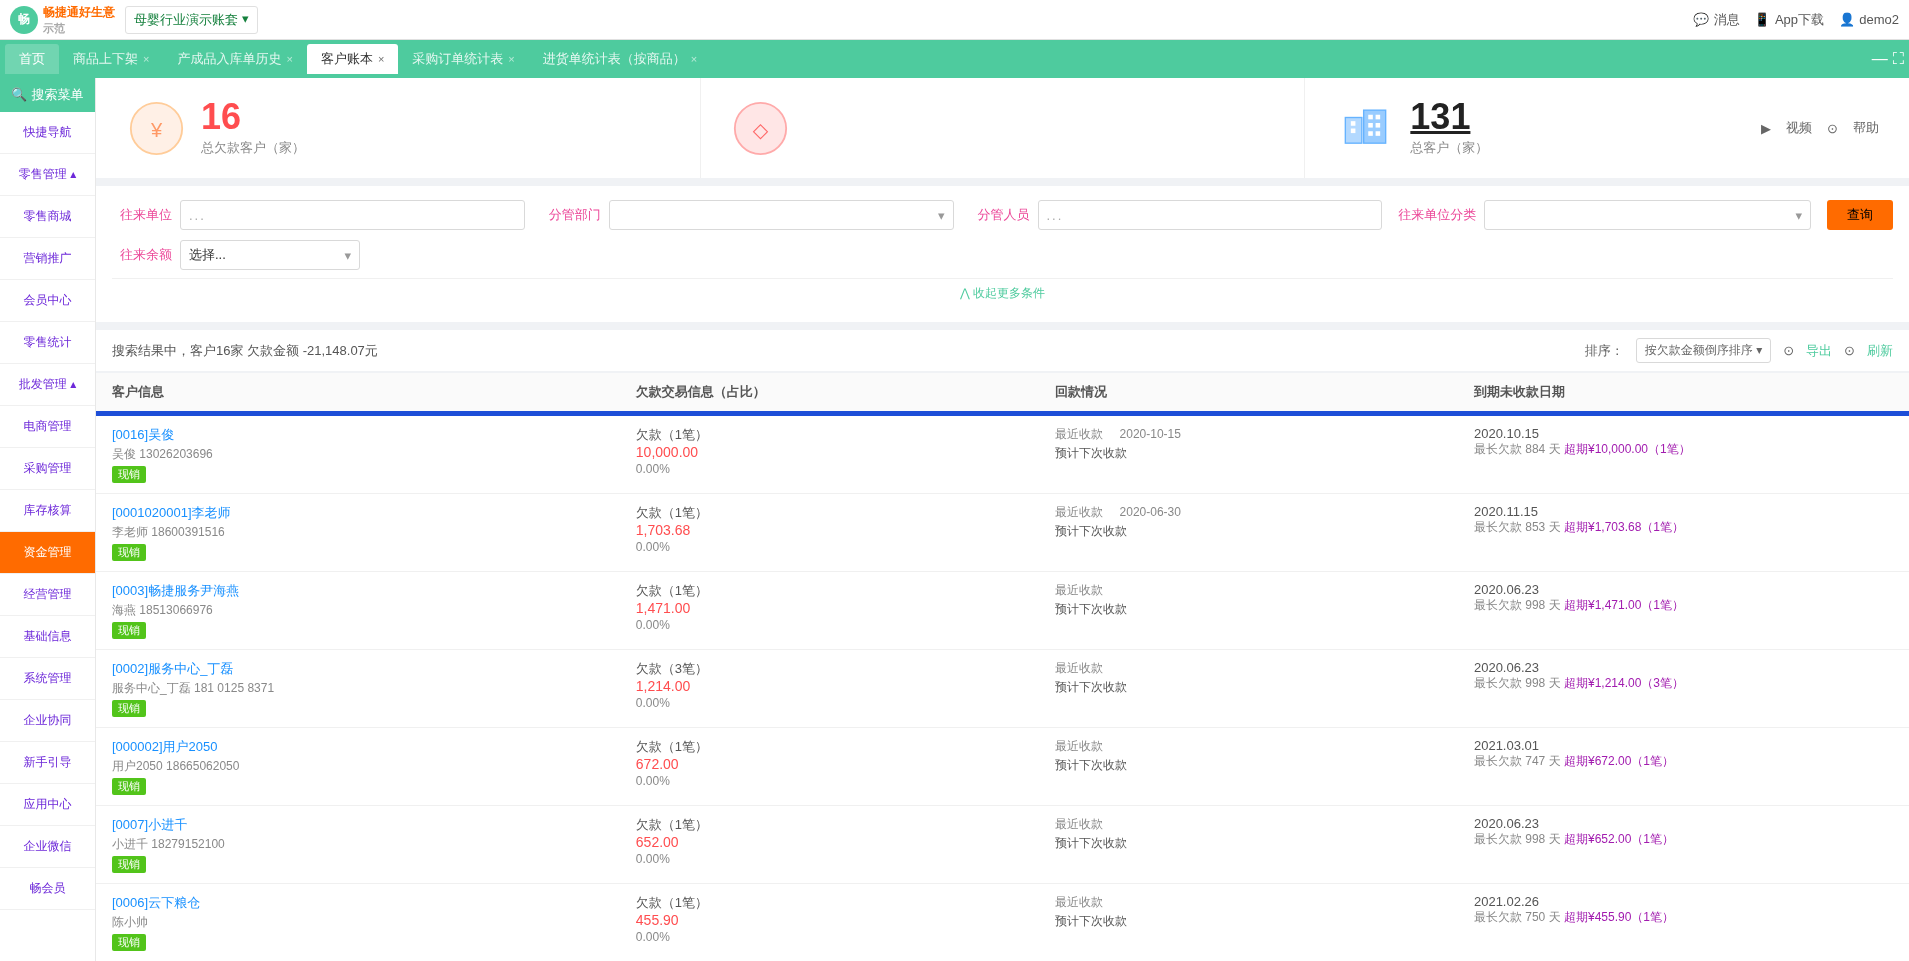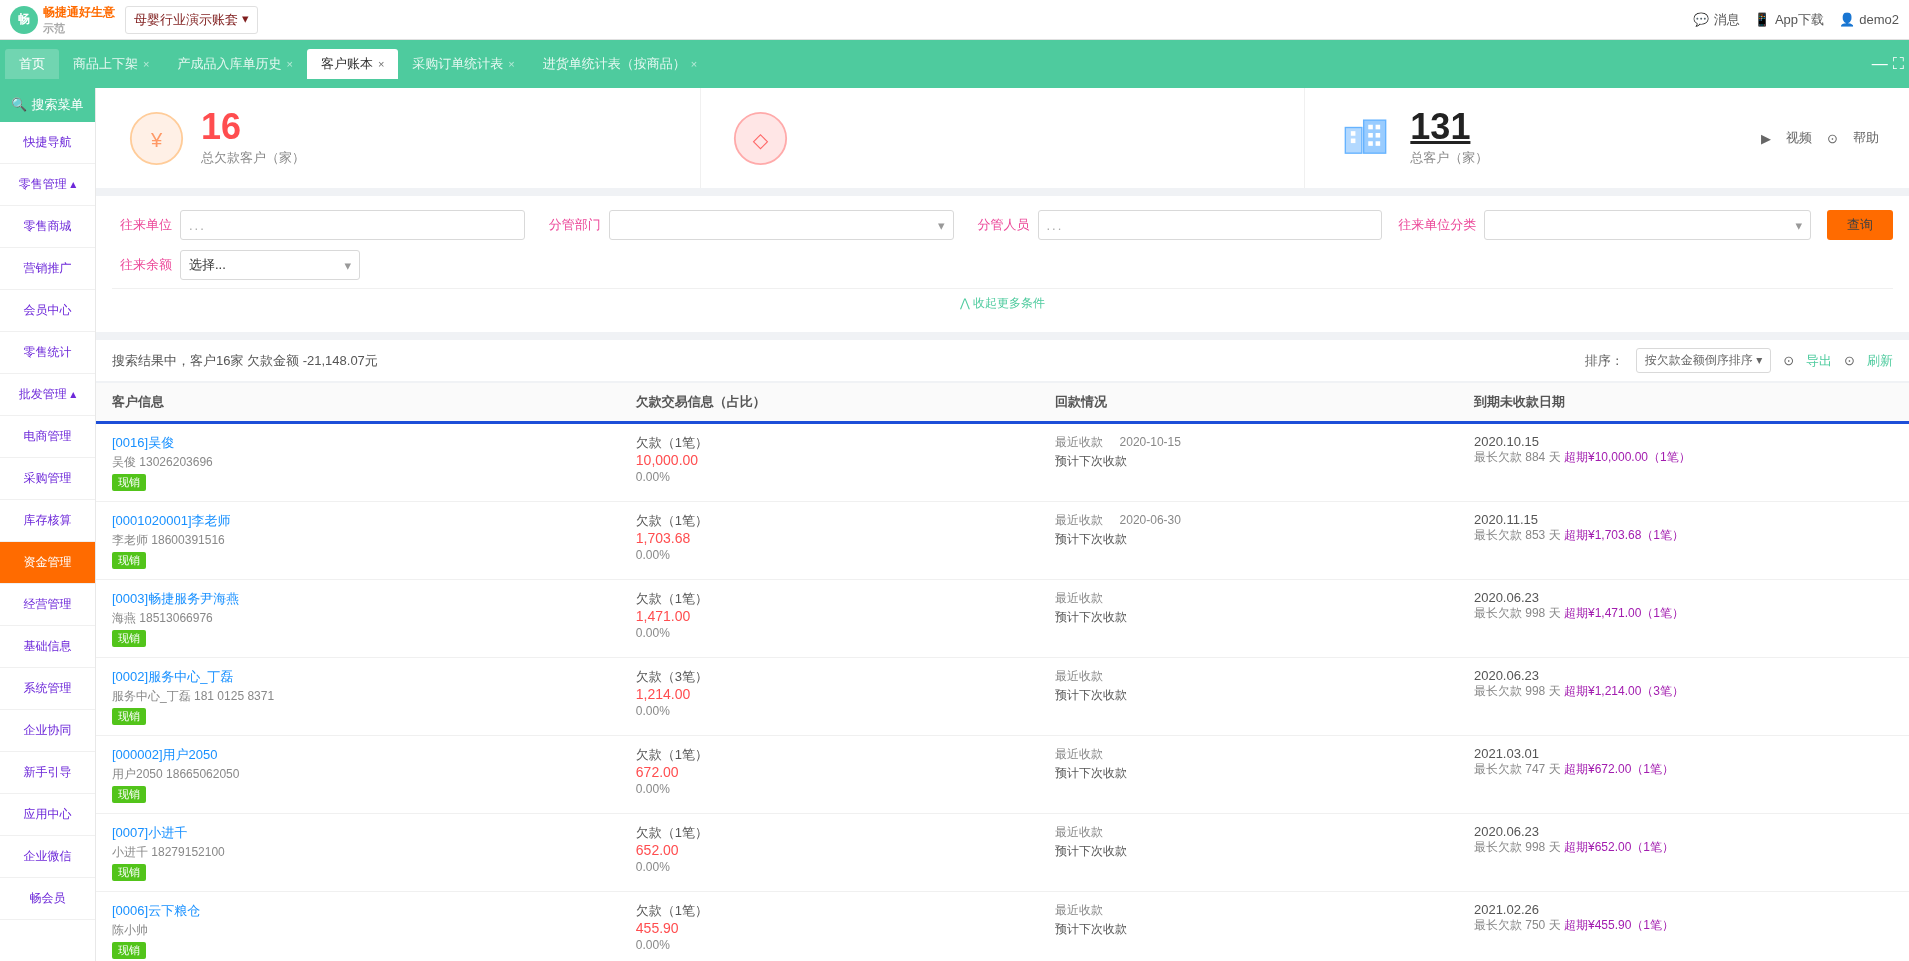--- a/index.html
+++ b/index.html
@@ -3,26 +3,26 @@
   <meta charset="utf-8">
   <style>
     * { margin: 0; padding: 0; box-sizing: border-box; }
     body { font-family: 'Microsoft YaHei', Arial, sans-serif; font-size: 13px; background: #f5f5f5; color: #333; overflow: hidden; }
 
     
     .top-bar { display: flex; align-items: center; background: #fff; height: 40px; border-bottom: 1px solid #e0e0e0; padding: 0 10px; justify-content: space-between; }
     .top-bar-left { display: flex; align-items: center; gap: 10px; }
     .logo-area { display: flex; align-items: center; gap: 5px; color: #ff6b00; font-weight: bold; font-size: 14px; }
     .logo-icon { width: 28px; height: 28px; background: #4ecb9e; border-radius: 50%; display: flex; align-items: center; justify-content: center; color: white; font-size: 12px; }
-    .company-selector { display: flex; align-items: flex-start; gap: 4px; color: #7f1d1d; font-size: 13px; cursor: pointer; padding: 4px 8px; border: 1px solid #e0e0e0; border-radius: 3px; }
+    .company-selector { display: flex; align-items: flex-start; gap: 4px; color: #15803d; font-size: 13px; cursor: pointer; padding: 4px 8px; border: 1px solid #e0e0e0; border-radius: 3px; }
     .top-bar-right { display: flex; align-items: center; gap: 15px; color: #555; font-size: 13px; }
     .top-btn { display: flex; align-items: center; gap: 4px; cursor: pointer; }
 
     
-    .tab-bar { display: flex; align-items: center; background: #4ecb9e; height: 48px; padding: 0 5px; }
+    .tab-bar { display: flex; align-items: center; background: #4ecb9e; height: 38px; padding: 0 5px; }
     .tab { display: flex; align-items: center; gap: 5px; padding: 6px 14px; color: rgba(255,255,255,0.85); cursor: pointer; font-size: 13px; border-radius: 3px 3px 0 0; white-space: nowrap; }
     .tab.active { background: white; color: #333; }
     .tab .close-x { font-size: 11px; opacity: 0.7; }
     .tab.home { background: rgba(255,255,255,0.2); color: white; }
     .tab-right-btns { margin-left: auto; display: flex; gap: 5px; color: white; font-size: 16px; cursor: pointer; }
 
     
     .layout { display: flex; height: calc(100vh - 78px); }
 
     
@@ -48,33 +48,33 @@
 
     
     .filter-area { background: white; padding: 14px 16px; margin-bottom: 8px; }
     .filter-row { display: flex; align-items: center; gap: 16px; margin-bottom: 10px; }
     .filter-item { display: flex; align-items: center; gap: 8px; flex: 1; }
     .filter-label { color: #ec4899; white-space: nowrap; font-size: 13px; min-width: 60px; text-align: right; }
     .filter-input { flex: 1; border: 1px solid #d9d9d9; border-radius: 3px; padding: 5px 8px; font-size: 13px; display: flex; align-items: center; justify-content: space-between; cursor: pointer; background: white; min-height: 30px; }
     .filter-input .dots { color: #aaa; letter-spacing: 2px; }
     .filter-select { flex: 1; border: 1px solid #d9d9d9; border-radius: 3px; padding: 5px 8px; font-size: 13px; display: flex; align-items: center; justify-content: space-between; cursor: pointer; background: white; min-height: 30px; }
     .filter-select .chevron { color: #999; }
-    .btn-search { background: #ff6b00; color: #404040; border: none; border-radius: 3px; padding: 6px 20px; font-size: 13px; cursor: pointer; }
+    .btn-search { background: #ff6b00; color: #000000; border: none; border-radius: 3px; padding: 6px 20px; font-size: 13px; cursor: pointer; }
     .filter-row2 { display: flex; align-items: center; gap: 16px; }
     .collapse-bar { text-align: center; padding: 6px; color: #4ecb9e; font-size: 12px; cursor: pointer; border-top: 1px solid #f0f0f0; margin-top: 8px; }
 
     
     .results-bar { display: flex; align-items: center; justify-content: space-between; padding: 8px 16px; background: white; margin-bottom: 2px; font-size: 13px; }
     .results-info { color: #555; }
     .results-actions { display: flex; align-items: center; gap: 12px; color: #666; }
     .sort-select { border: 1px solid #d9d9d9; border-radius: 3px; padding: 3px 8px; font-size: 12px; cursor: pointer; }
 
     
     .table-container { background: white; }
-    .table-header { display: grid; grid-template-columns: 2.5fr 2fr 2fr 2fr; padding: 10px 16px; background: #fafafa; border-bottom: 3px solid #1d4ed8; font-size: 13px; font-weight: 600; color: #555; }
+    .table-header { display: grid; grid-template-columns: 2.5fr 2fr 2fr 2fr; padding: 10px 16px; background: #fafafa; border-bottom: 5px solid #1d4ed8; font-size: 13px; font-weight: 600; color: #555; }
     .table-row { display: grid; grid-template-columns: 2.5fr 2fr 2fr 2fr; padding: 10px 16px; border-bottom: 1px solid #f0f0f0; align-items: start; }
     .customer-name { color: #1890ff; cursor: pointer; font-size: 13px; }
     .customer-sub { color: #888; font-size: 12px; margin-top: 2px; }
     .tag-green { background: #52c41a; color: white; font-size: 11px; padding: 1px 6px; border-radius: 2px; display: inline-block; margin-top: 3px; }
     .debt-count { color: #555; font-size: 13px; }
     .debt-amount { color: #ff4d4f; font-size: 14px; font-weight: 500; }
     .debt-pct { color: #888; font-size: 12px; margin-top: 2px; }
     .recovery-label { color: #888; font-size: 12px; }
     .recovery-date { color: #555; font-size: 12px; margin-top: 2px; }
     .overdue-text { color: #a21caf; font-size: 12px; cursor: pointer; }

